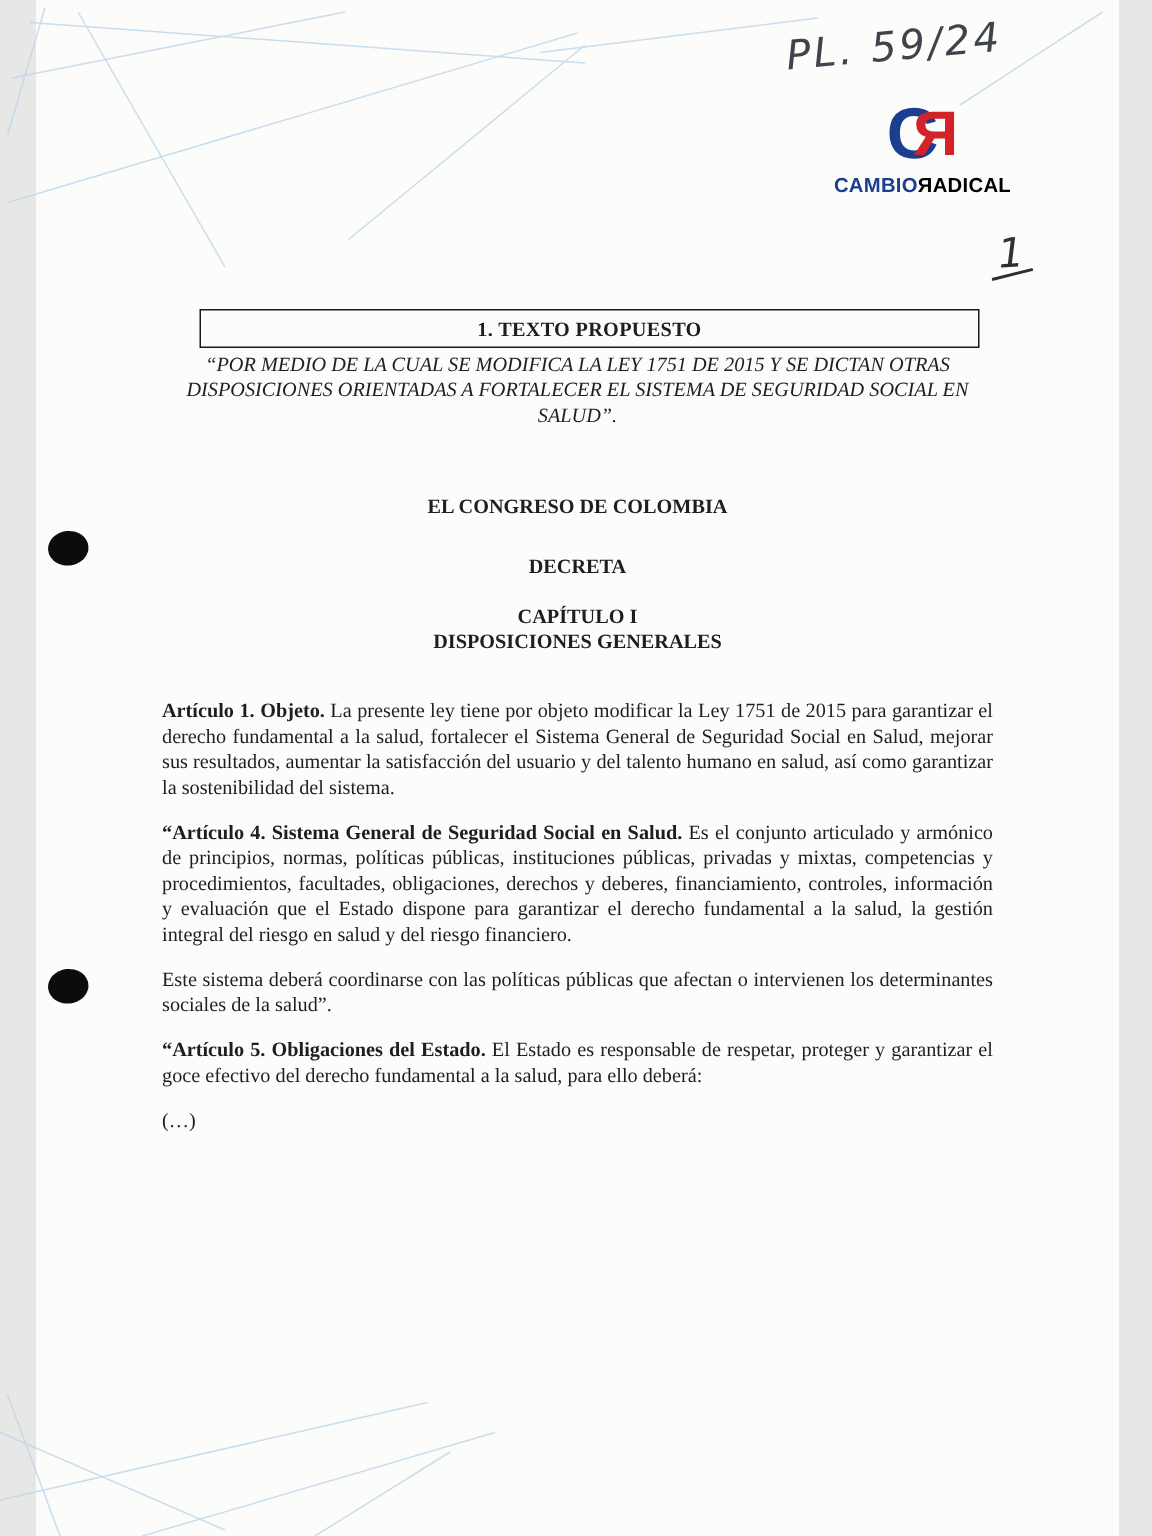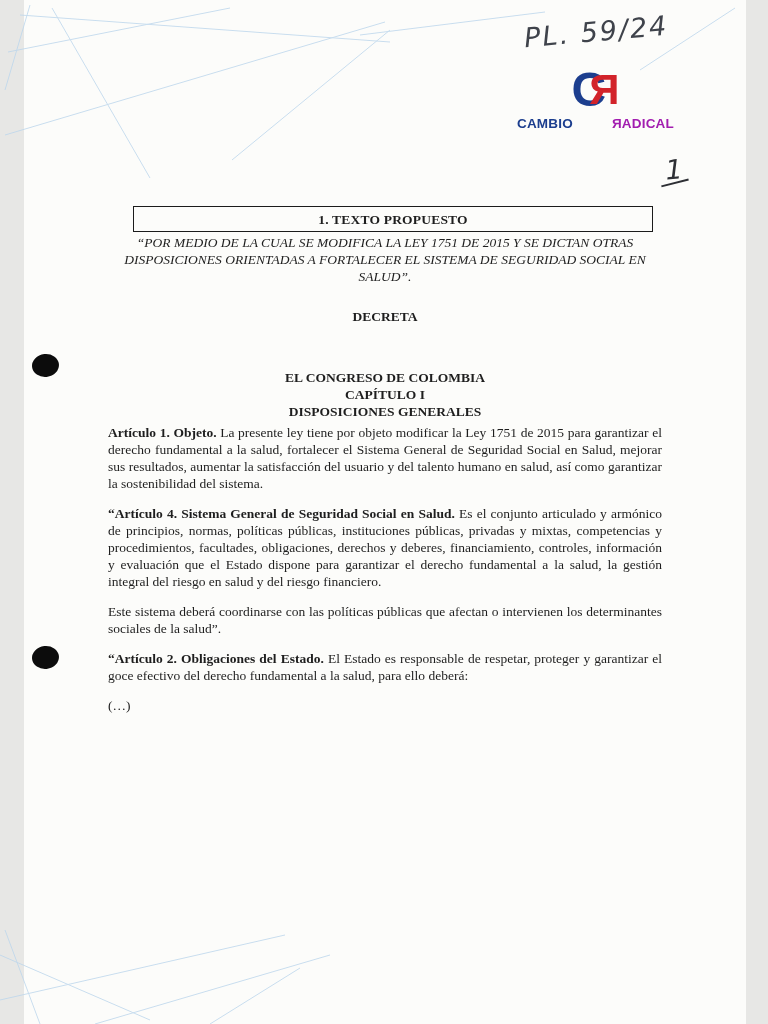--- a/index.html
+++ b/index.html
@@ -110,26 +110,26 @@
   .bill-title { margin-top: 40px; }
   .bill-subtitle {
     margin: 2px auto 0;
     max-width: 524px;
     text-align: center;
     font-weight: normal;
     font-style: italic;
   }
   .congress { margin-top: 44px; }
   .decreta { margin-top: 23px; }
-  .chapter { }
+  .chapter { margin-top: 16px; }
   .para {
     text-align: justify;
     margin-bottom: 13px;
   }
-  .para.first { margin-top: 4px; }
+  .para.first { margin-top: 29px; }
 </style>
 </head>
 <body>
 
 <div class="canvas">
 
   <svg class="scan-lines" width="768" height="1024" viewBox="0 0 768 1024">
     <g stroke="#bcd6ec" stroke-width="1" opacity="0.8" fill="none">
       <path d="M 20 15 L 390 42"></path>
       <path d="M 5 135 L 385 22"></path>
@@ -152,51 +152,51 @@
     <div class="hole top"></div>
     <div class="hole bottom"></div>
 
     <div class="docket">PL. 59/24</div>
 
     <div class="logo">
       <div class="monogram">
         <span class="mono-c" style="color: rgb(28, 62, 142);">C</span><span class="mono-r" style="color: rgb(210, 35, 42);">Я</span>
       </div>
       <div class="wordmark">
-        <span class="wm-blue" style="color: rgb(28, 62, 142); margin-top: 18px;">CAMBIO</span><span class="wm-red" style="color: #a21caf; margin-left: 39px;">ЯADICAL</span>
+        <span class="wm-blue" style="color: rgb(28, 62, 142); margin-top: 18px;">CAMBIO</span><span class="wm-red" style="color: #000000;">ЯADICAL</span>
       </div>
     </div>
 
     <div class="pageno">
       <div>1</div>
       <div class="underline"></div>
     </div>
 
     <div class="content">
 
       <div class="titlebox">1. TEXTO PROPUESTO</div>
 
 
       <div class="bill-subtitle">“POR MEDIO DE LA CUAL SE MODIFICA LA LEY 1751 DE 2015 Y SE DICTAN OTRAS DISPOSICIONES ORIENTADAS A FORTALECER EL SISTEMA DE SEGURIDAD SOCIAL EN SALUD”.</div>
 
+      <div class="c congress">EL CONGRESO DE COLOMBIA</div>
+
       <div class="c decreta">DECRETA</div>
 
-      <div class="c congress">EL CONGRESO DE COLOMBIA</div>
-
       <div class="c chapter">CAPÍTULO I</div>
 
       <div class="c">DISPOSICIONES GENERALES</div>
 
       <p class="para first"><b>Artículo 1. Objeto.</b><span> La presente ley tiene por objeto modificar la Ley 1751 de 2015 para garantizar el derecho fundamental a la salud, fortalecer el Sistema General de Seguridad Social en Salud, mejorar sus resultados, aumentar la satisfacción del usuario y del talento humano en salud, así como garantizar la sostenibilidad del sistema.</span></p>
 
 
       <p class="para"><b>“Artículo 4. Sistema General de Seguridad Social en Salud.</b><span> Es el conjunto articulado y armónico de principios, normas, políticas públicas, instituciones públicas, privadas y mixtas, competencias y procedimientos, facultades, obligaciones, derechos y deberes, financiamiento, controles, información y evaluación que el Estado dispone para garantizar el derecho fundamental a la salud, la gestión integral del riesgo en salud y del riesgo financiero.</span></p>
 
       <p class="para"><b></b><span>Este sistema deberá coordinarse con las políticas públicas que afectan o intervienen los determinantes sociales de la salud”.</span></p>
 
 
-      <p class="para"><b>“Artículo 2. Obligaciones del Estado.</b><span> El Estado es responsable de respetar, proteger y garantizar el goce efectivo del derecho fundamental a la salud, para ello deberá:</span></p>
+      <p class="para"><b>“Artículo 5. Obligaciones del Estado.</b><span> El Estado es responsable de respetar, proteger y garantizar el goce efectivo del derecho fundamental a la salud, para ello deberá:</span></p>
 
       <p class="para"><b></b><span>(…)</span></p>
 
     </div>
   </div>
 </div>
 
 </body></html>

